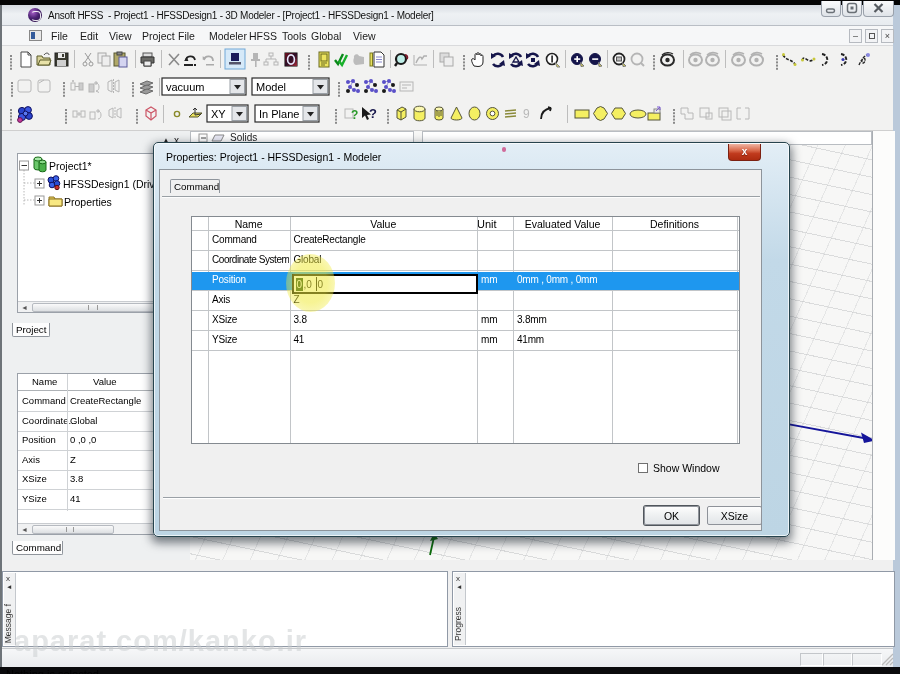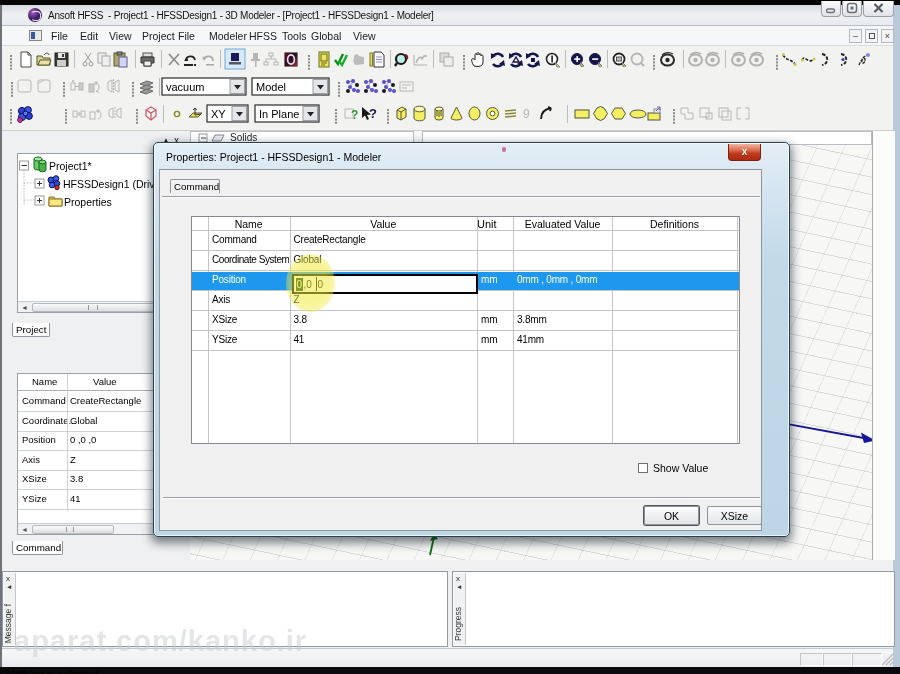--- a/index.html
+++ b/index.html
@@ -735,19 +735,19 @@
           <div style="position:absolute;left:2px;top:2px;width:7px;height:13px;background:#0a3a0a"></div>
           <div style="position:absolute;left:3px;top:2.5px;font-size:10px;color:#fff">0</div>
           <div style="position:absolute;left:10px;top:2.5px;font-size:10px;color:#000">,0</div>
           <div style="position:absolute;left:22px;top:1px;width:1px;height:14px;background:#000"></div>
           <div style="position:absolute;left:24px;top:2.5px;font-size:10px;color:#000">0</div>
         </div>
 <div class="abs" id="hl" style="left:94px;top:37px;width:49px;height:58px;border-radius:50%;background:radial-gradient(ellipse,rgba(240,234,60,.55) 48%,rgba(240,234,60,.38) 72%,rgba(240,234,60,0) 98%)"></div>
 </div>
 
     <div class="abs" style="left:478px;top:293px;width:10px;height:10px;background:#fff;border:1px solid #707070"></div>
-    <div class="abs" style="left:493px;top:292px;font-size:10.5px">Show Value</div>
+    <div class="abs" style="left:493px;top:292px;font-size:10.5px">Show Window</div>
     <div class="abs" style="left:3px;top:327px;width:597px;height:2px;border-top:1px solid #9aa0a6;border-bottom:1px solid #fff"></div>
     <div class="btn" style="left:484px;top:336px;box-shadow:0 0 0 1px #50565c">OK</div>
     <div class="btn" style="left:547px;top:336px">XSize</div>
   </div>
 </div>
 <div class="abs" style="left:502px;top:147px;width:4px;height:5px;background:#d06a9a;z-index:61;border-radius:2px"></div>
 
 </body></html>

